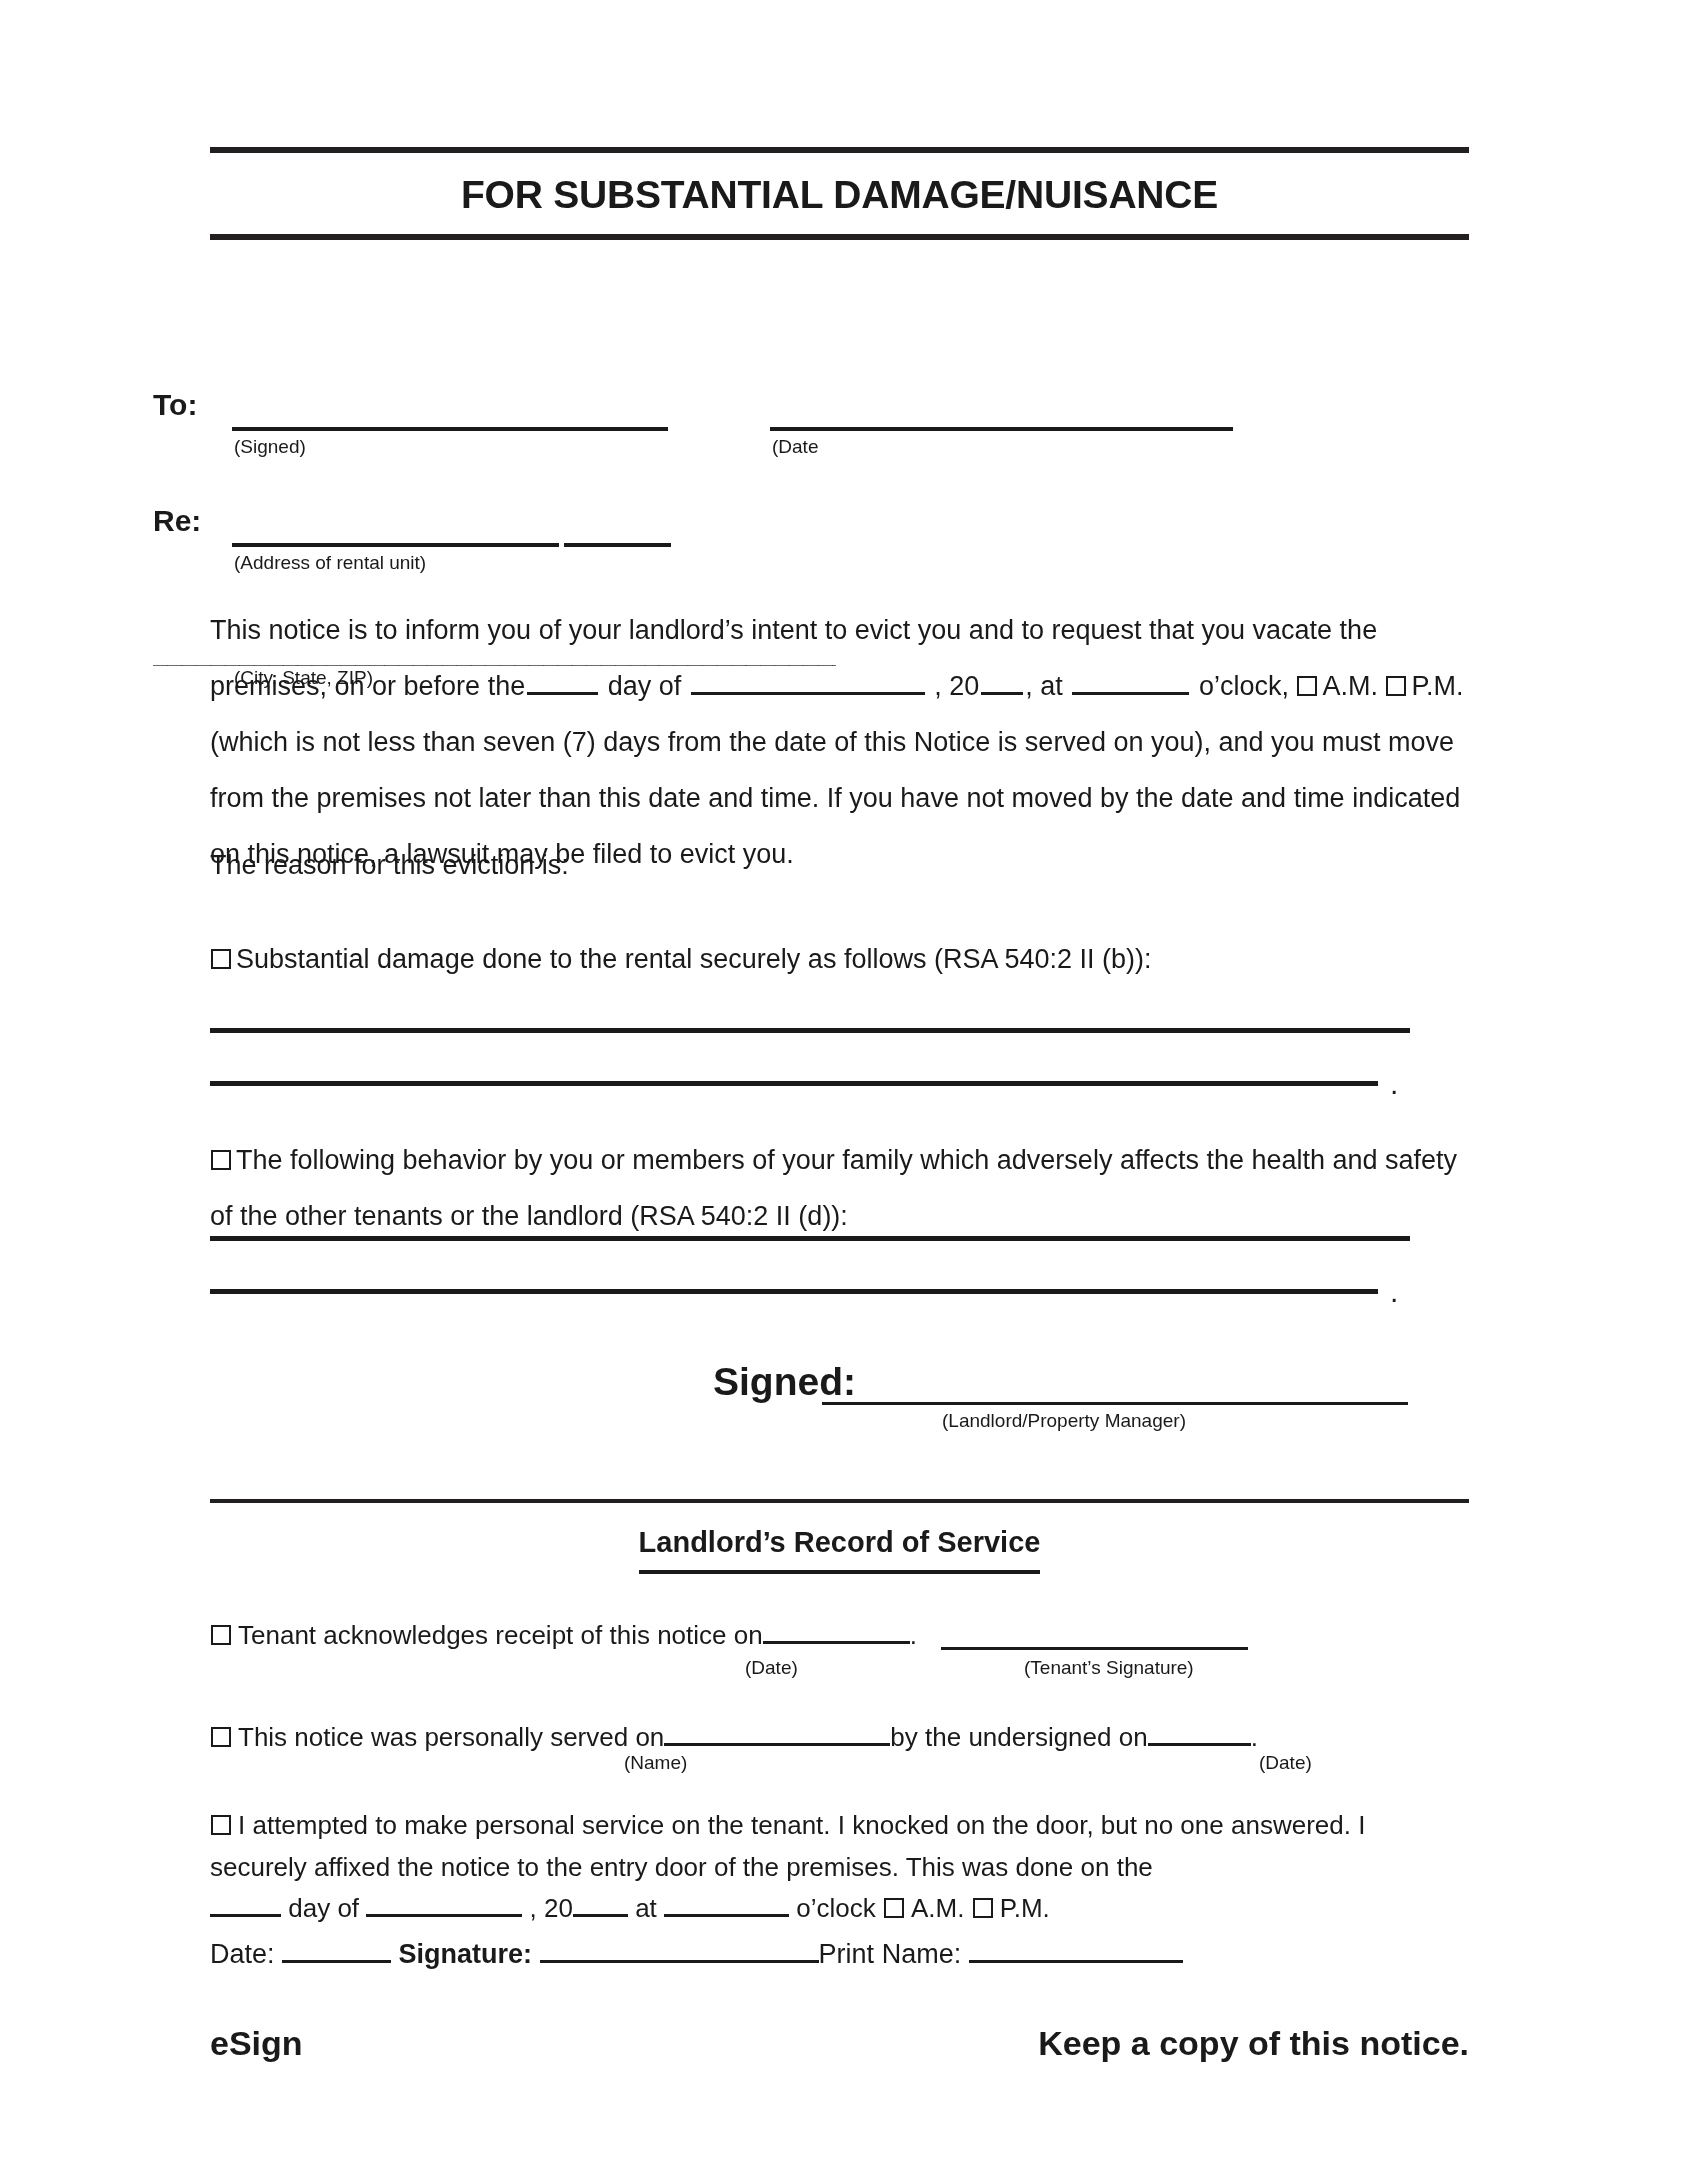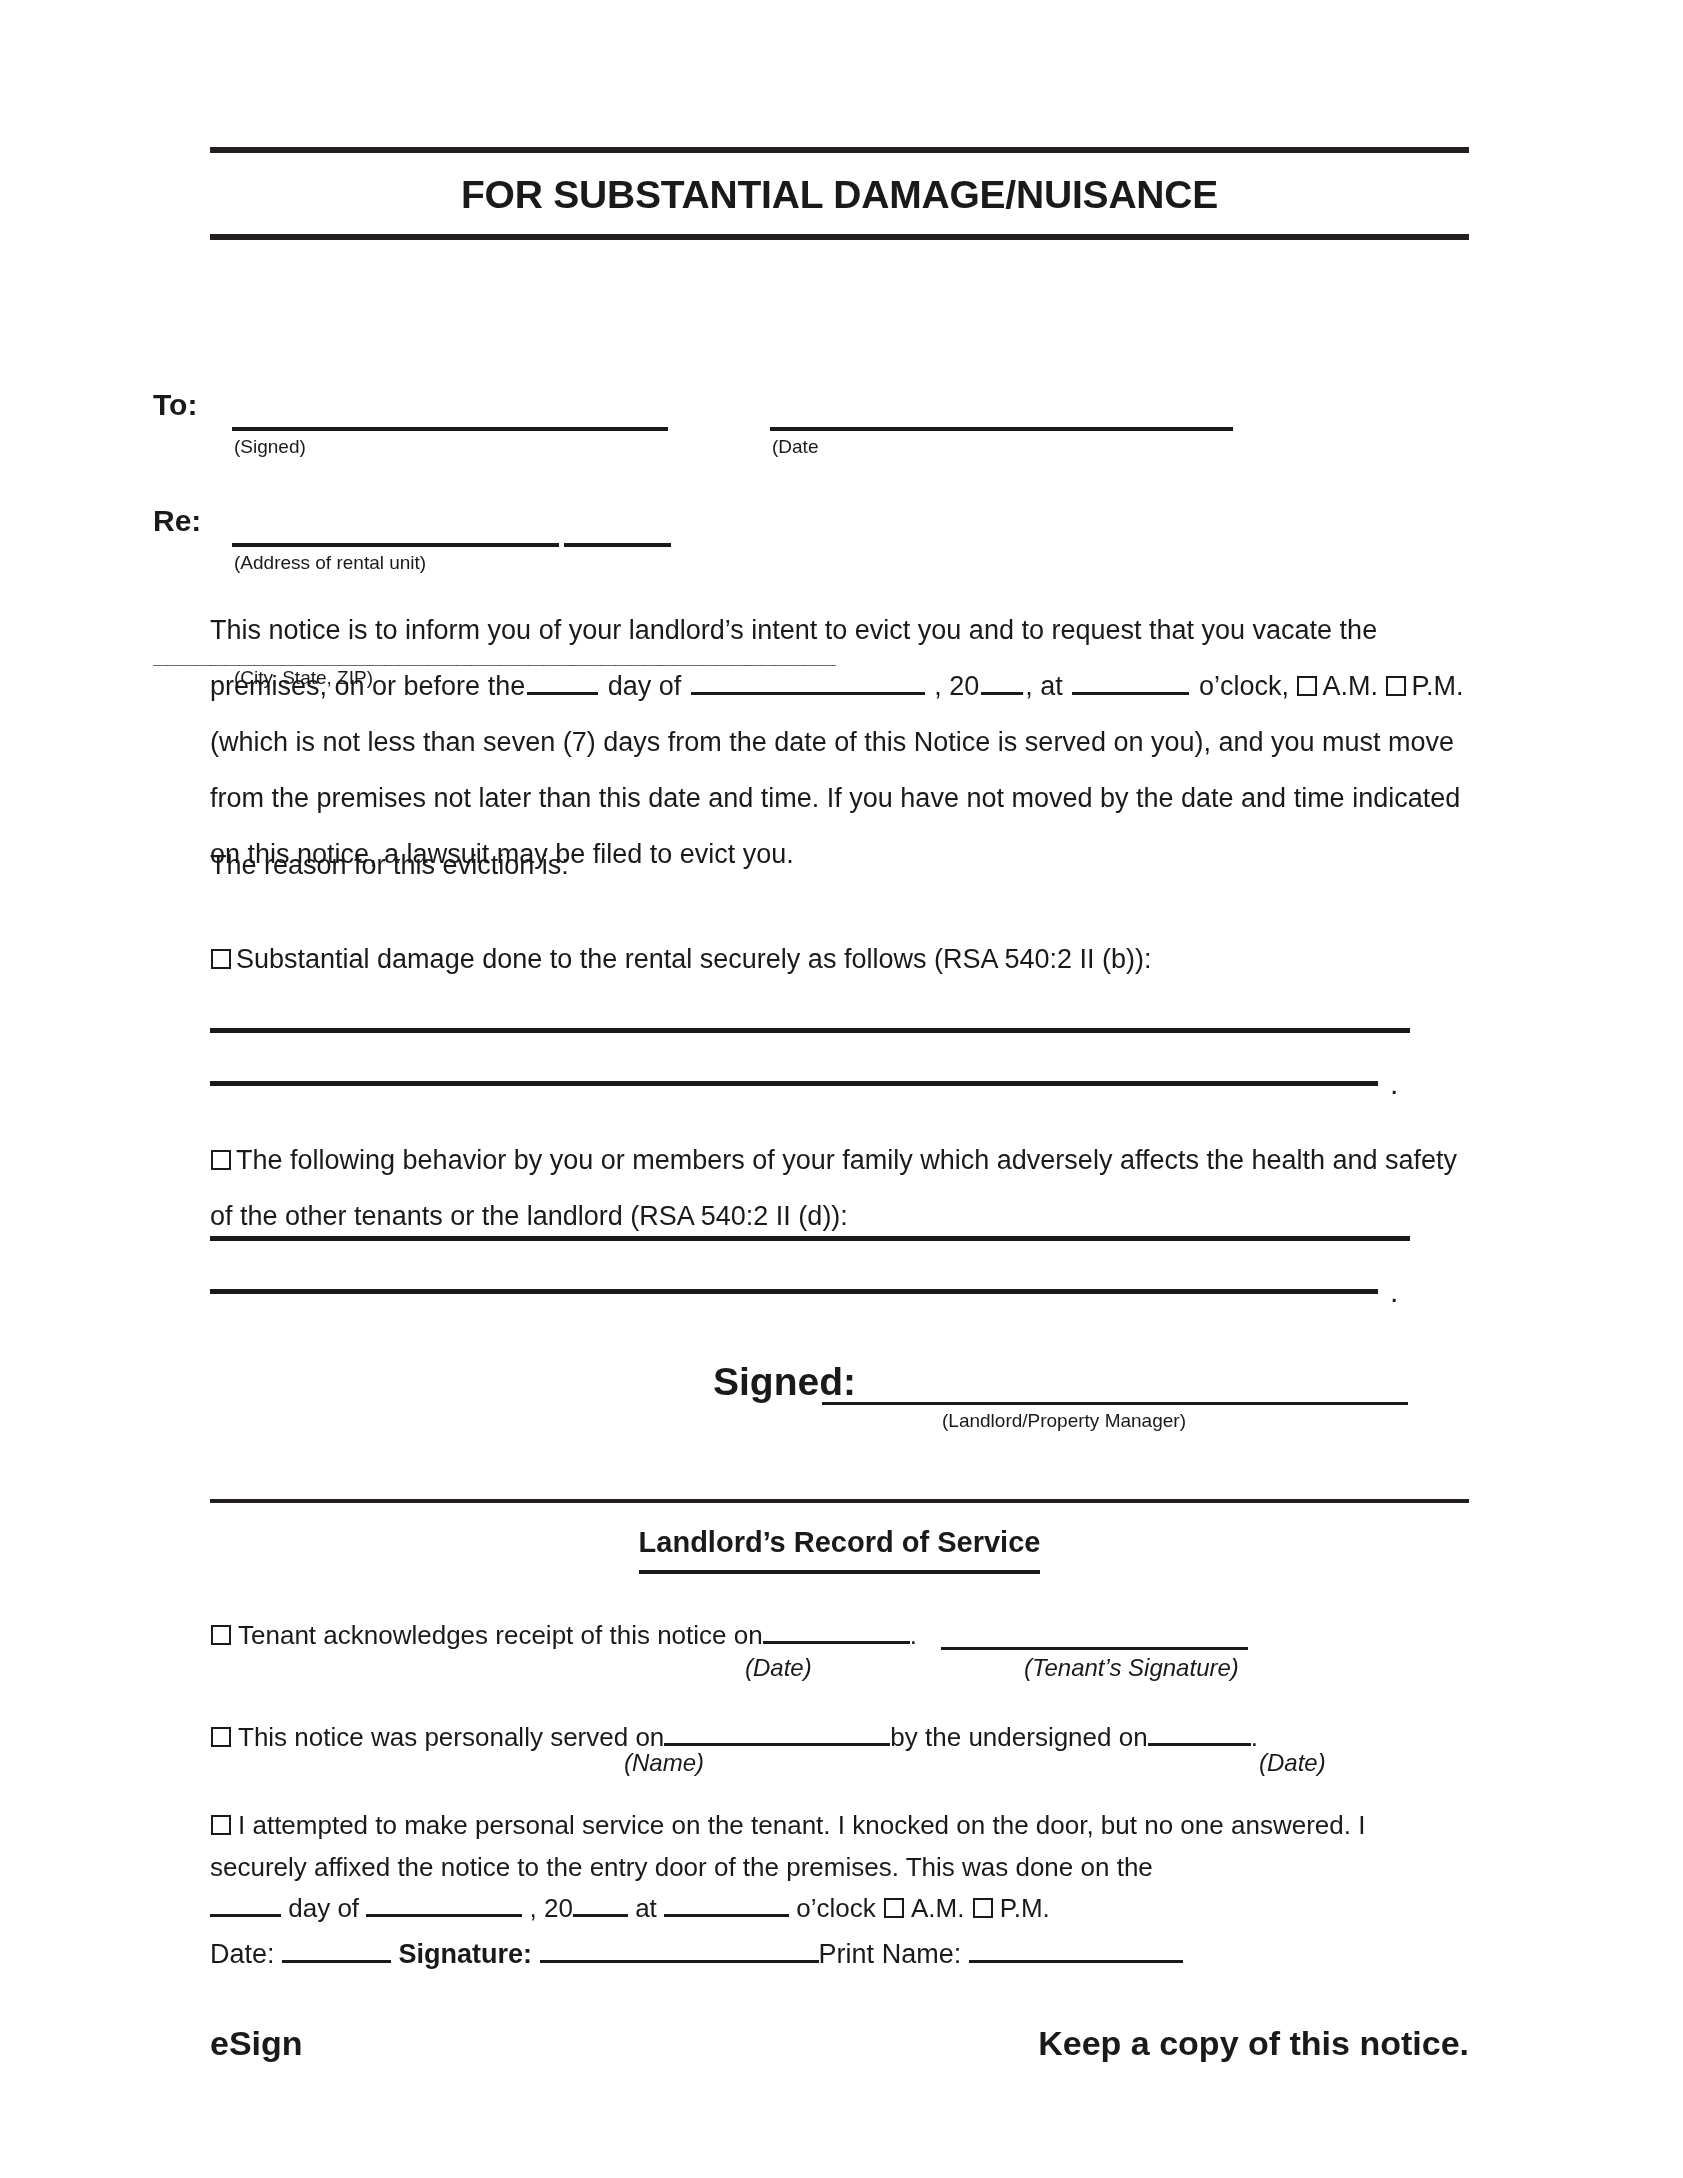--- a/index.html
+++ b/index.html
@@ -186,24 +186,23 @@
   .svc .cbox { margin-right: 7px; }
   .ul-inline {
     display: inline-block;
     border-bottom: 3px solid #1a1a1a;
     height: 26px;
     vertical-align: baseline;
   }
 
   .mini-cap {
     position: absolute;
-    font-size: 24px;
+    font-size: 19px;
     line-height: 22px;
     white-space: nowrap;
-    font-style: italic;
   }
 
   .sig-row {
     position: absolute;
     left: 0;
     width: 1259px;
     font-size: 27px;
     line-height: 34px;
   }
   .sig-row .bold { font-weight: bold; }

